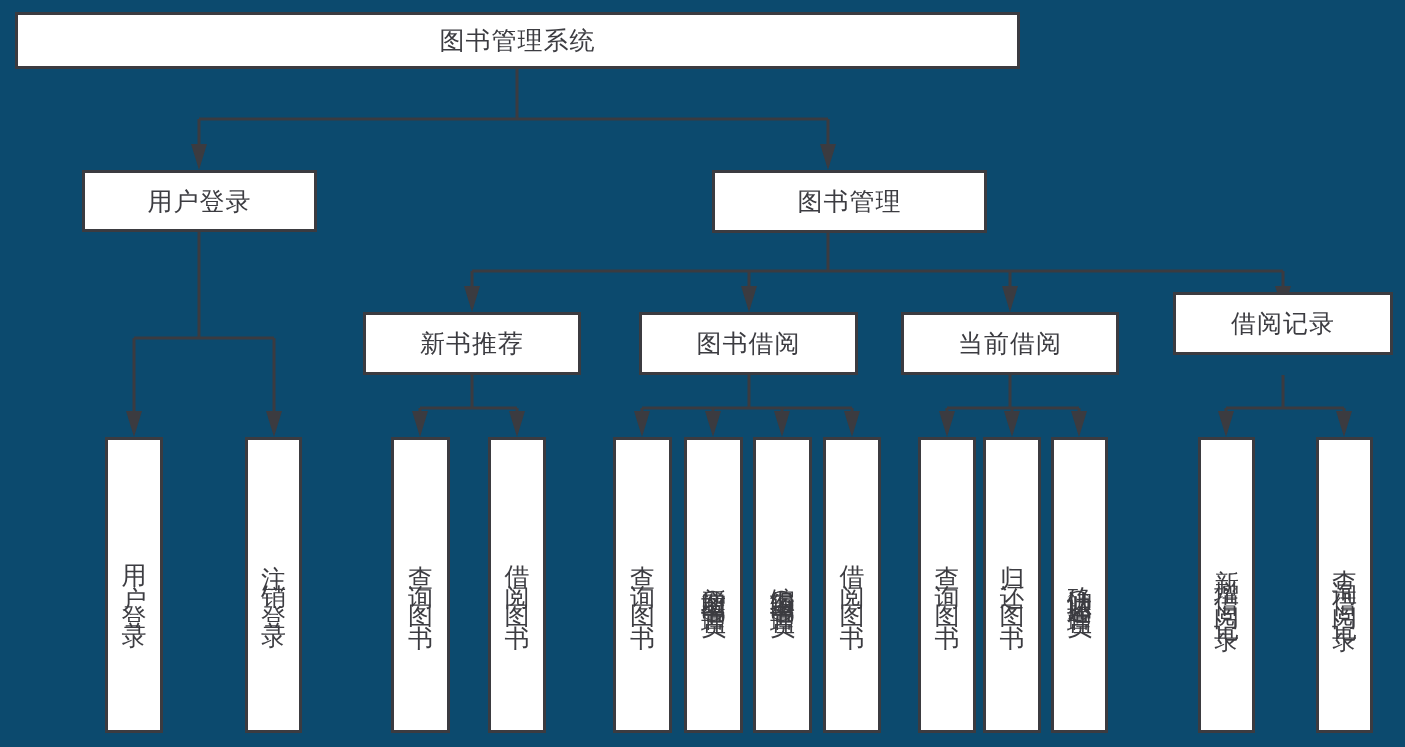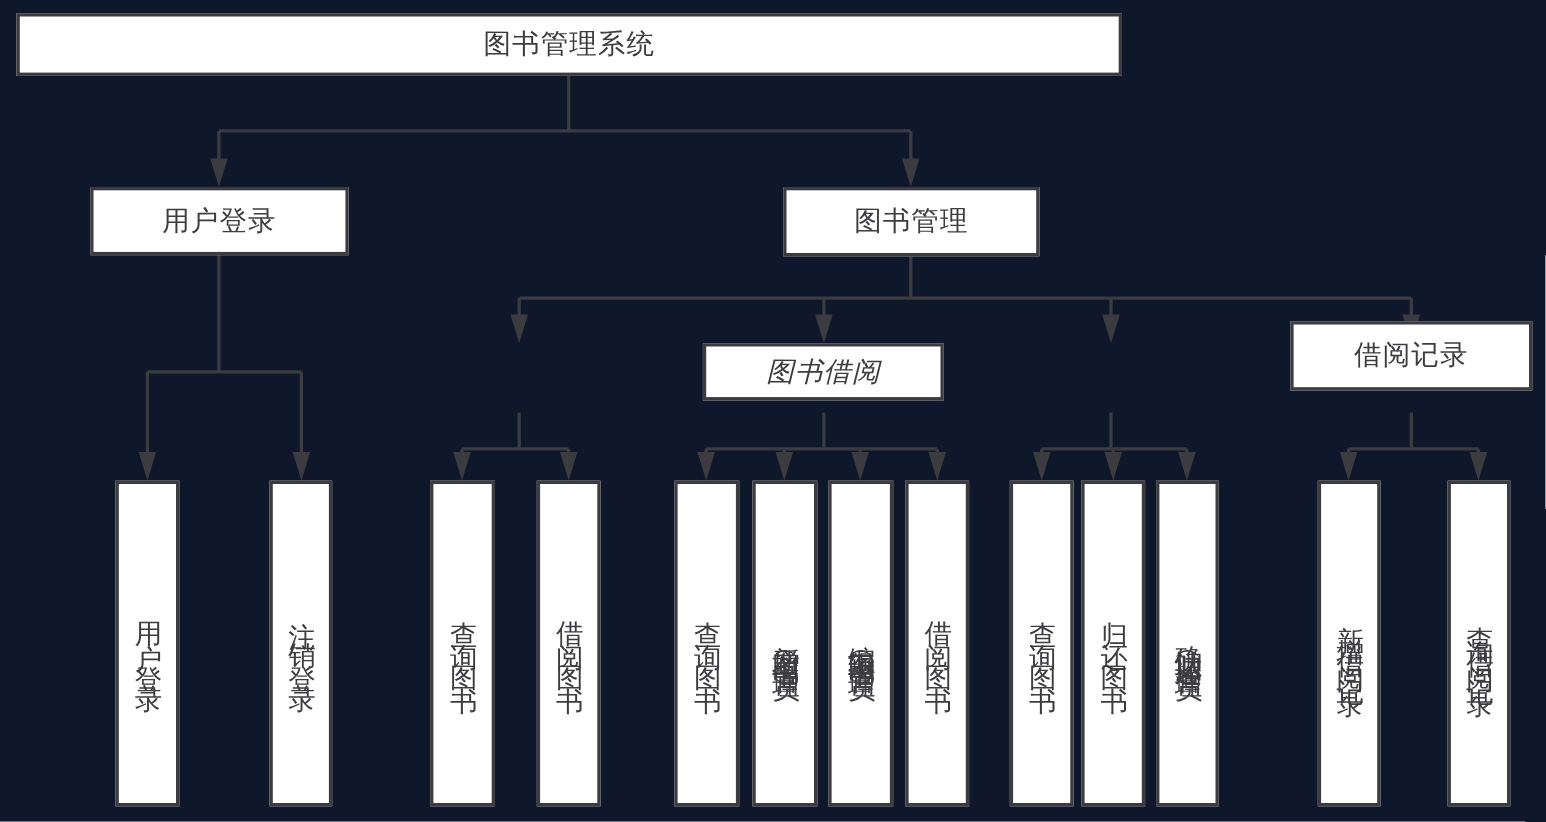--- a/index.html
+++ b/index.html
@@ -5,21 +5,21 @@
   html, body {
     margin: 0;
     padding: 0;
     background: #ffffff;
     font-family: "Liberation Sans", "DejaVu Sans", sans-serif;
   }
   #canvas {
     position: relative;
     width: 1405px;
     height: 747px;
-    background: #0f172a;
+    background: #0c4a6e;
     overflow: hidden;
   }
   #connectors {
     position: absolute;
     left: 0; top: 0;
     width: 1405px;
     height: 747px;
     pointer-events: none;
   }
   .node {
@@ -122,26 +122,32 @@
     </g>
   </svg>
 
   <div class="node" style="left:15px; top:12px; width:1005px; height:57px;">
     <span>图书管理系统</span>
   </div>
 
   <div class="node" style="left:82px; top:170px; width:235px; height:62px;">
     <span>用户登录</span>
   </div>
-  <div class="node" style="left:712px; top:170px; width:233px; height:63px;">
+  <div class="node" style="left:712px; top:170px; width:275px; height:63px;">
     <span>图书管理</span>
   </div>
 
-  <div class="node" style="left:639px; top:312px; width:219px; height:52px;font-style:italic;">
+  <div class="node" style="left:363px; top:312px; width:218px; height:63px;">
+    <span>新书推荐</span>
+  </div>
+  <div class="node" style="left:639px; top:312px; width:219px; height:63px;">
     <span>图书借阅</span>
+  </div>
+  <div class="node" style="left:901px; top:312px; width:218px; height:63px;">
+    <span>当前借阅</span>
   </div>
   <div class="node" style="left:1173px; top:292px; width:220px; height:63px;">
     <span>借阅记录</span>
   </div>
 
   <div class="leaf ls-short" style="left:105px; width:58px;">
     <span>用户登录</span>
   </div>
   <div class="leaf ls-short" style="left:245px; width:57px;">
     <span>注销登录</span>

